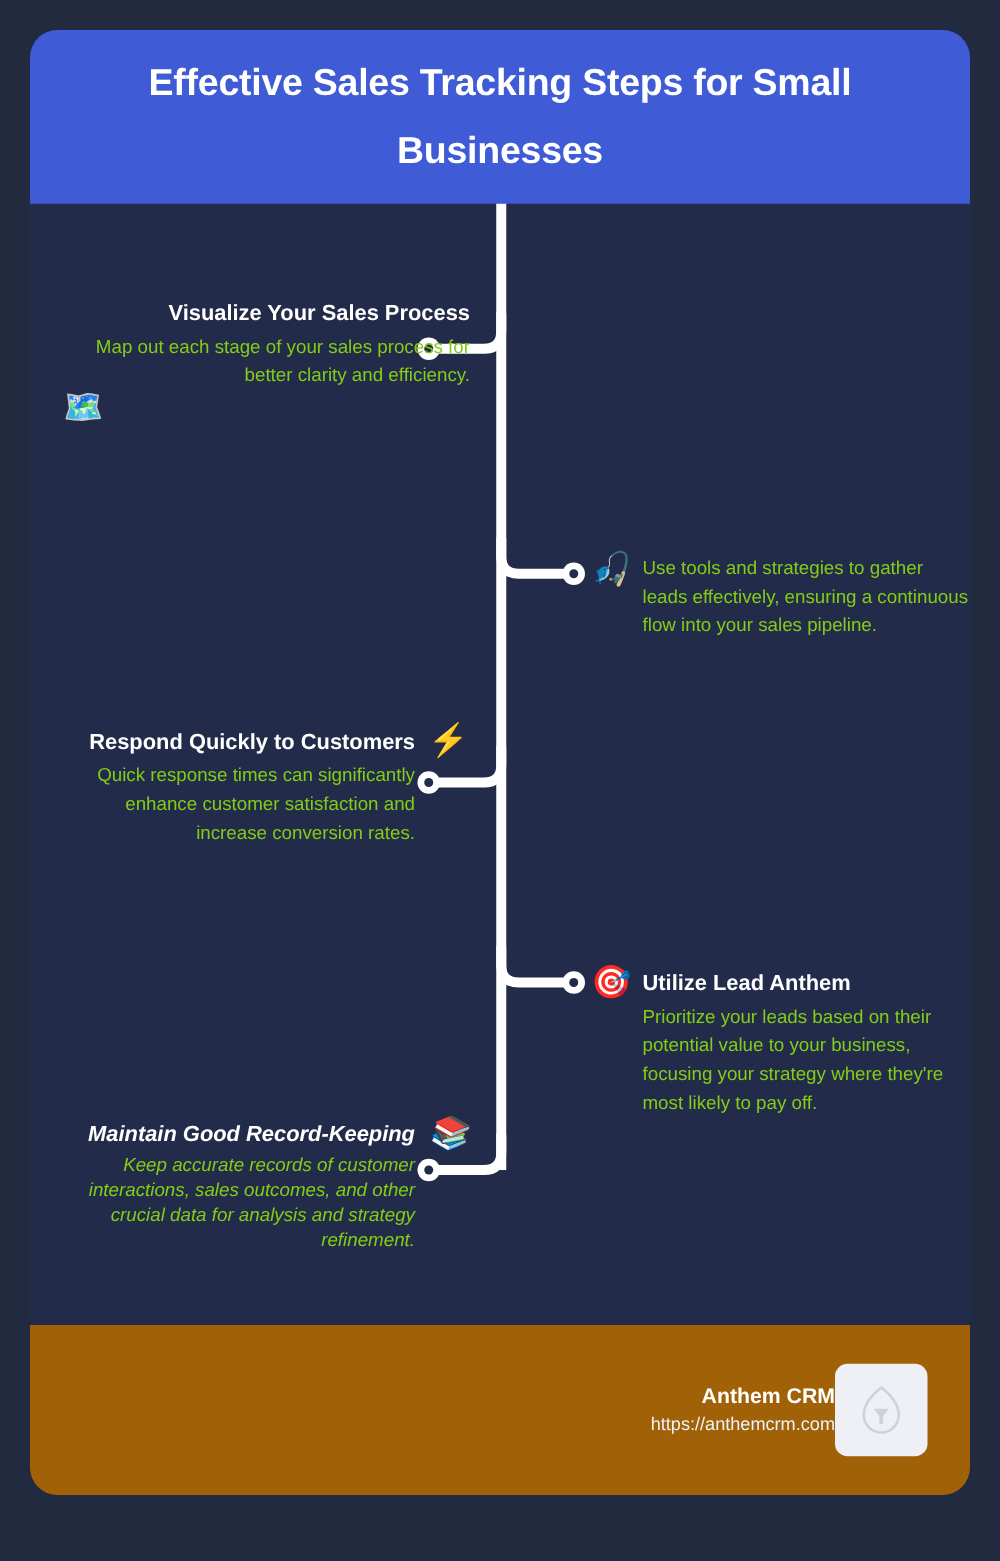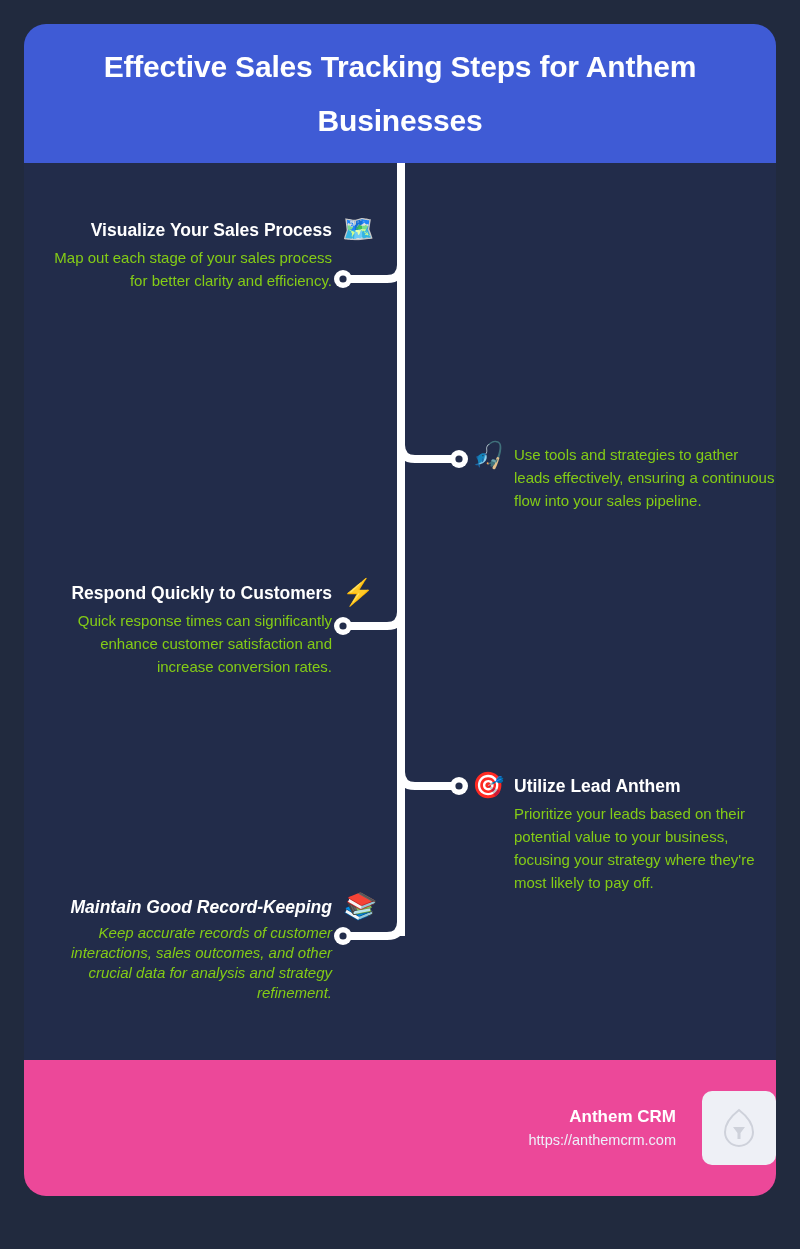--- a/index.html
+++ b/index.html
@@ -53,25 +53,25 @@
     letter-spacing: -0.2px;
   }
 
   
   .footer {
     position: absolute;
     left: 0;
     bottom: 0;
     width: 752px;
     height: 136px;
-    background: #ec4899;
+    background: #a16207;
     display: flex;
     align-items: center;
     justify-content: flex-end;
-    gap: 26px;
+    padding-right: 34px;
   }
   .footer-text { text-align: right; }
   .footer-brand {
     color: #ffffff;
     font-size: 17px;
     font-weight: bold;
     line-height: 24px;
   }
   .footer-url {
     color: #eef1fb;
@@ -137,21 +137,21 @@
   .step-left  .step-icon { margin-left: 10px; }
   .step-right .step-icon { margin-right: 8px; }
 </style>
 </head>
 <body>
 
 <div class="infographic">
   <div class="card">
 
     <div class="header">
-      <h1 class="header-title">Effective Sales Tracking Steps for Anthem Businesses</h1>
+      <h1 class="header-title">Effective Sales Tracking Steps for Small Businesses</h1>
     </div>
 
     <svg class="spine" viewBox="0 0 752 1172" width="752" height="1172" fill="none">
 
       <path d="M377,139 L377,912" stroke="#ffffff" stroke-width="8" stroke-linecap="butt"></path>
 
       <path d="M377,227 L377,241 Q377,255 363,255 L327,255" stroke="#ffffff" stroke-width="8" stroke-linecap="round" fill="none"></path>
 
       <path d="M377,407 L377,421 Q377,435 391,435 L427,435" stroke="#ffffff" stroke-width="8" stroke-linecap="round" fill="none"></path>
 
@@ -166,21 +166,21 @@
       <circle cx="435" cy="435" r="9" fill="#ffffff"></circle>
         <circle cx="435" cy="435" r="3.6" fill="#222c4a"></circle>
       <circle cx="319" cy="602" r="9" fill="#ffffff"></circle>
         <circle cx="319" cy="602" r="3.6" fill="#222c4a"></circle>
       <circle cx="435" cy="762" r="9" fill="#ffffff"></circle>
         <circle cx="435" cy="762" r="3.6" fill="#222c4a"></circle>
       <circle cx="319" cy="912" r="9" fill="#ffffff"></circle>
         <circle cx="319" cy="912" r="3.6" fill="#222c4a"></circle>
     </svg>
 
-    <div class="step step-left" style="top:192px;">
+    <div class="step step-left" style="top:212px;flex-direction:column;">
       <div class="step-text">
         <div class="step-title">Visualize Your Sales Process</div>
         <div class="step-desc">Map out each stage of your sales process for better clarity and efficiency.</div>
       </div>
       <div class="step-icon">🗺️</div>
     </div>
 
     <div class="step step-right" style="top:418px;">
       <div class="step-icon">🎣</div>
       <div class="step-text">

